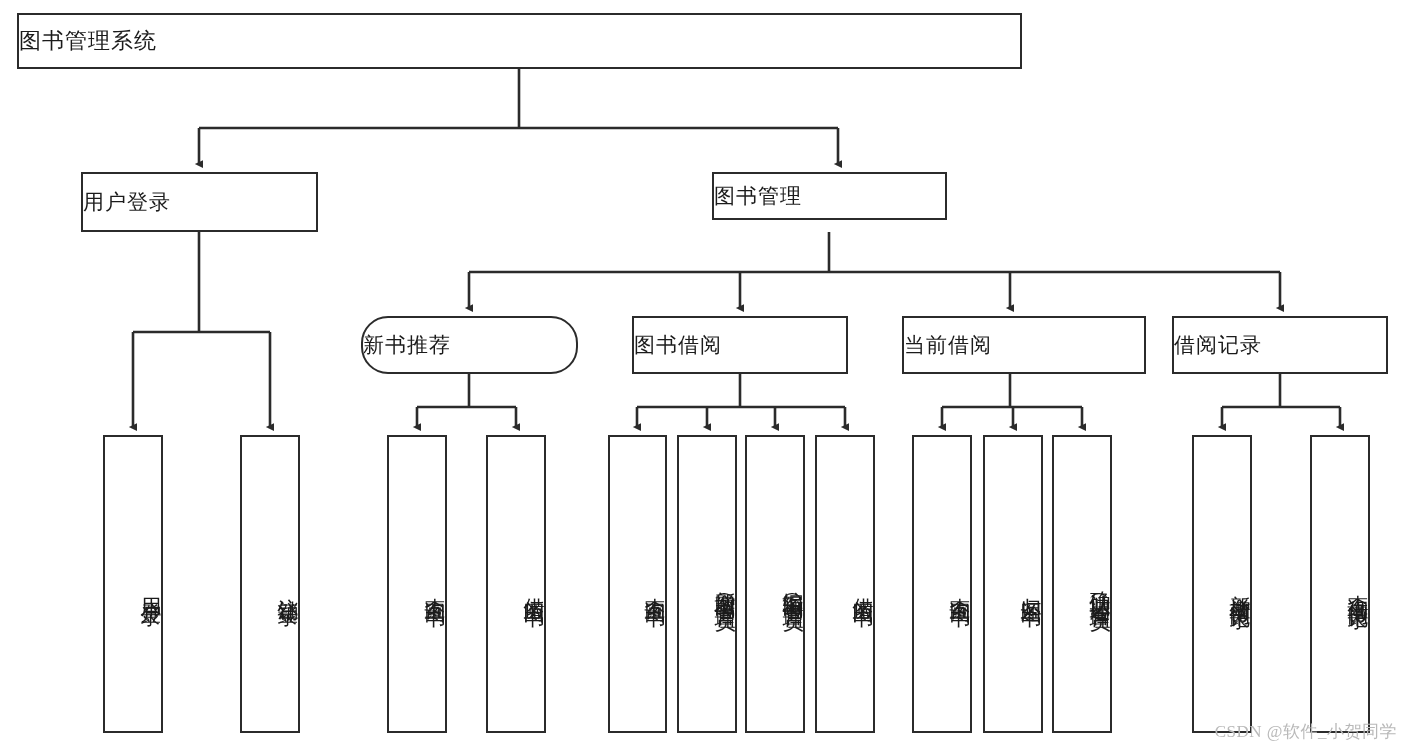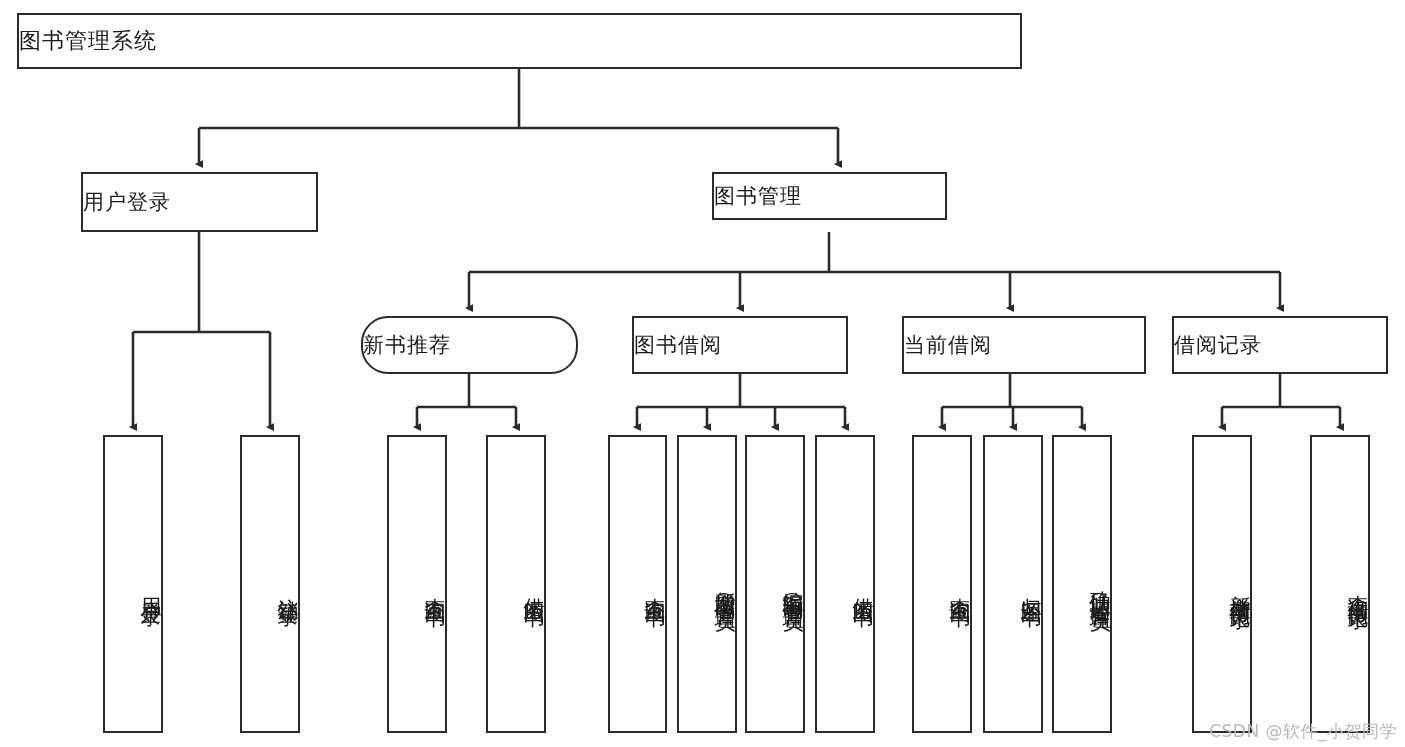--- a/index.html
+++ b/index.html
@@ -61,20 +61,21 @@
   }
   #watermark {
     position: absolute;
     right: 8px;
     bottom: 4px;
     font-size: 17px;
     color: #b9b9b9;
     letter-spacing: 0.5px;
     white-space: nowrap;
     user-select: none;
+    font-family: Liberation Serif, serif;
   }
 </style>
 </head>
 <body>
 
 <div id="canvas">
 
   <svg id="wires" viewBox="0 0 1405 747">
     <defs>
       <marker id="arrow" markerWidth="9" markerHeight="9" refX="4.2" refY="4.4" orient="auto" markerUnits="userSpaceOnUse">

